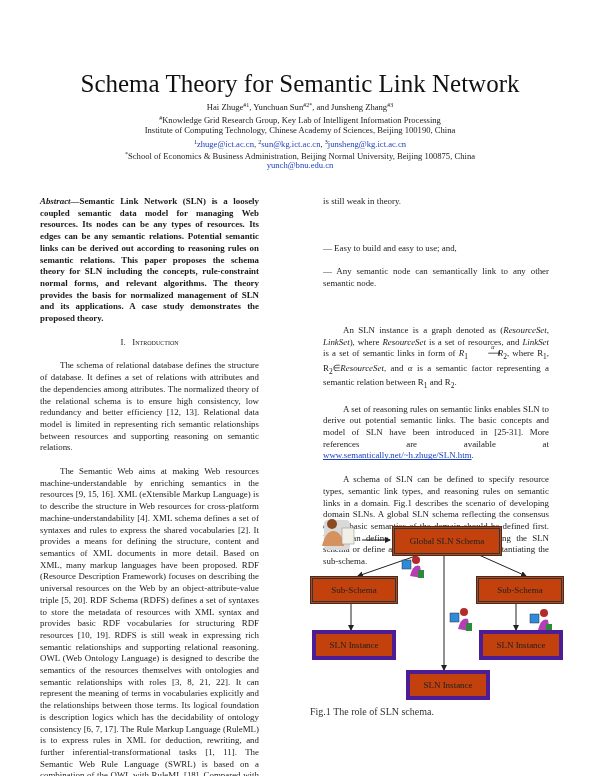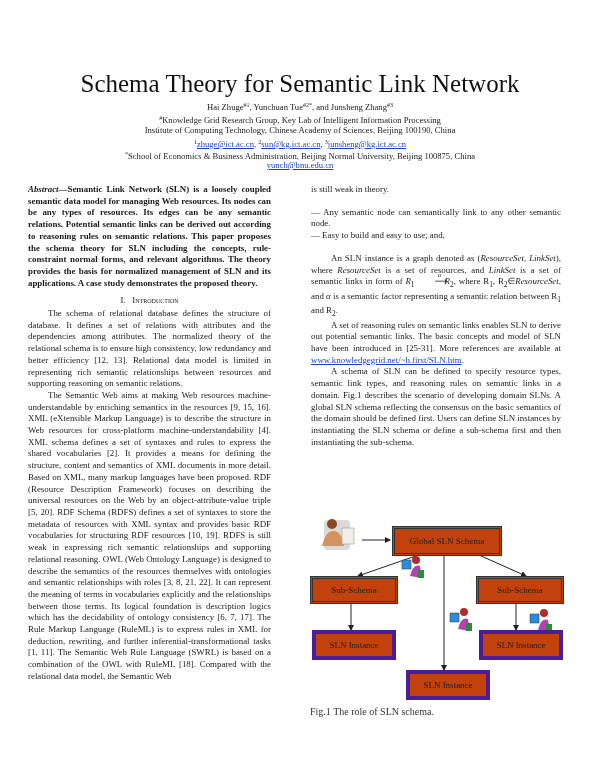--- a/index.html
+++ b/index.html
@@ -5,26 +5,26 @@
   html, body { margin: 0; padding: 0; background: #ffffff; }
   body { width: 600px; height: 776px; position: relative; overflow: hidden;
          font-family: "Liberation Serif", serif; color: #222; }
   .page { position: absolute; left: 0; top: 16px; width: 600px; height: 776px; }
 
   .title { position: absolute; left: 0; width: 600px; top: 53px; text-align: center;
            font-size: 25px; line-height: 30px; color: #111; }
   .hdr { position: absolute; left: 0; width: 600px; text-align: center;
          font-size: 8.6px; line-height: 11px; color: #222; }
   .hdr sup { font-size: 6px; vertical-align: 3px; }
-  .hdr a { color: #1a3fc2; text-decoration: underline; }
+  .hdr a { color: #1a3fc2; }
 
   .col { position: absolute; top: 168px; font-size: 8.9px; line-height: 11.7px; text-align: justify; color: #222; }
   .col.left { left: 28px; width: 243px; }
   .col.right { left: 311px; width: 250px; }
-  .col p { margin: 0; }
+  .col p { margin: 12px; }
   .indent { text-indent: 20px; }
   .abstract { font-weight: bold; color: #1a1a1a; }
   .abstract i { font-weight: bold; }
   .section { text-align: center; margin: 6px 0 1px 0 !important; font-size: 8.9px; }
   .section .sc { font-variant: small-caps; }
   .gap { height: 11px; }
   a.link { color: #1a3fc2; text-decoration: underline; }
   i { font-style: italic; }
 
   .figure { position: absolute; left: 310px; top: 490px; width: 262px; height: 220px; }
@@ -36,21 +36,21 @@
   svg.lines { position: absolute; left: 0; top: 0; }
 </style>
 </head>
 <body>
 
 <div class="page">
 
   <div class="title">Schema Theory for Semantic Link Network</div>
 
   <div class="hdr" style="top:84px;">
-    <span>Hai Zhuge</span><sup>#1</sup><span>, </span><span>Yunchuan Tue</span><sup>#2*</sup><span>, and </span><span>Junsheng Zhang</span><sup>#3</sup>
+    <span>Hai Zhuge</span><sup>#1</sup><span>, </span><span>Yunchuan Sun</span><sup>#2*</sup><span>, and </span><span>Junsheng Zhang</span><sup>#3</sup>
   </div>
   <div class="hdr" style="top:97px;">
     <sup>#</sup><span>Knowledge Grid Research Group, Key Lab of Intelligent Information Processing</span>
   </div>
   <div class="hdr" style="top:109px;">Institute of Computing Technology, Chinese Academy of Sciences, Beijing 100190, China</div>
   <div class="hdr" style="top:121px;">
     <sup>1</sup><a>zhuge@ict.ac.cn</a>,
     <sup>2</sup><a>sun@kg.ict.ac.cn</a>,
     <sup>3</sup><a>junsheng@kg.ict.ac.cn</a>
   </div>
@@ -64,25 +64,25 @@
   <div class="col left">
     <p class="abstract"><i>Abstract</i><span>—Semantic Link Network (SLN) is a loosely coupled semantic data model for managing Web resources. Its nodes can be any types of resources. Its edges can be any semantic relations. Potential semantic links can be derived out according to reasoning rules on semantic relations. This paper proposes the schema theory for SLN including the concepts, rule-constraint normal forms, and relevant algorithms. The theory provides the basis for normalized management of SLN and its applications. A case study demonstrates the proposed theory.</span></p>
     <p class="section"><span>I.</span>&nbsp;&nbsp;&nbsp;<span class="sc">Introduction</span></p>
     <p class="indent">The schema of relational database defines the structure of database. It defines a set of relations with attributes and the dependencies among attributes. The normalized theory of the relational schema is to ensure high consistency, low redundancy and better efficiency [12, 13]. Relational data model is limited in representing rich semantic relationships between resources and supporting reasoning on semantic relations.</p>
     <p class="indent">The Semantic Web aims at making Web resources machine-understandable by enriching semantics in the resources [9, 15, 16].  XML (eXtensible Markup Language) is to describe the structure in Web resources for cross-platform machine-understandability [4]. XML schema defines a set of syntaxes and rules to express the shared vocabularies [2]. It provides a means for defining the structure, content and semantics of XML documents in more detail. Based on XML, many markup languages have been proposed. RDF (Resource Description Framework) focuses on describing the universal resources on the Web by an object-attribute-value triple [5, 20].  RDF Schema (RDFS) defines a set of syntaxes to store the metadata of resources with XML syntax and provides basic RDF vocabularies for structuring RDF resources [10, 19]. RDFS is still weak in expressing rich semantic relationships and supporting relational reasoning. OWL (Web Ontology Language) is designed to describe the semantics of the resources themselves with ontologies and semantic relationships with roles [3, 8, 21, 22]. It can represent the meaning of terms in vocabularies explicitly and the relationships between those terms. Its logical foundation is description logics which has the decidability of ontology consistency [6, 7, 17]. The Rule Markup Language (RuleML) is to express rules in XML for deduction, rewriting, and further inferential-transformational tasks [1, 11]. The Semantic Web Rule Language (SWRL) is based on a combination of the OWL with RuleML [18]. Compared with the relational data model, the Semantic Web</p>
   </div>
 
   <div class="col right">
     <p>is still weak in theory.</p>
     <div class="gap"></div>
+    <p>— Easy to build and easy to use; and,</p>
     <p>— Any semantic node can semantically link to any other semantic node.</p>
-    <p>— Easy to build and easy to use; and,</p>
     <div class="gap"></div>
     <p class="indent"><span>An SLN instance is a graph denoted as (</span><i>ResourceSet</i><span>, </span><i>LinkSet</i><span>), where </span><i>ResourceSet</i><span> is a set of resources, and </span><i>LinkSet</i><span> is a set of semantic links in form of </span><i>R</i><sub>1</sub><span style="display:inline-block;position:relative;width:30px;text-align:center;"><span style="position:absolute;left:0;right:0;top:-6px;font-size:6px;font-style:italic;">α</span>⟶</span><i>R</i><sub>2</sub><span>, where R</span><sub>1</sub><span>, R</span><sub>2</sub><span>∈</span><i>ResourceSet</i><span>, and </span><i>α</i><span> is a semantic factor representing a semantic relation between R</span><sub>1</sub><span> and R</span><sub>2</sub>.</p>
-    <p class="indent"><span>A set of reasoning rules on semantic links enables SLN to derive out potential semantic links. The basic concepts and model of SLN have been introduced in [25-31]. More references are available at </span><a class="link">www.knowledgegrid.net/~h.first/SLN.htm</a>.</p>
+    <p class="indent"><span>A set of reasoning rules on semantic links enables SLN to derive out potential semantic links. The basic concepts and model of SLN have been introduced in [25-31]. More references are available at </span><a class="link">www.semantically.net/~h.zhuge/SLN.htm</a>.</p>
     <p class="indent">A schema of SLN can be defined to specify resource types, semantic link types, and reasoning rules on semantic links in a domain. Fig.1 describes the scenario of developing domain SLNs. A global SLN schema reflecting the consensus on the basic semantics of the domain should be defined first. Users can define SLN instances by instantiating the SLN schema or define a sub-schema first and then instantiating the sub-schema.</p>
   </div>
 
   <div class="figure">
     <svg class="lines" width="262" height="220">
       <defs>
         <marker id="ah" markerWidth="6" markerHeight="6" refX="5" refY="3" orient="auto">
           <path d="M0,0 L6,3 L0,6 z" fill="#222"></path>
         </marker>
       </defs>

